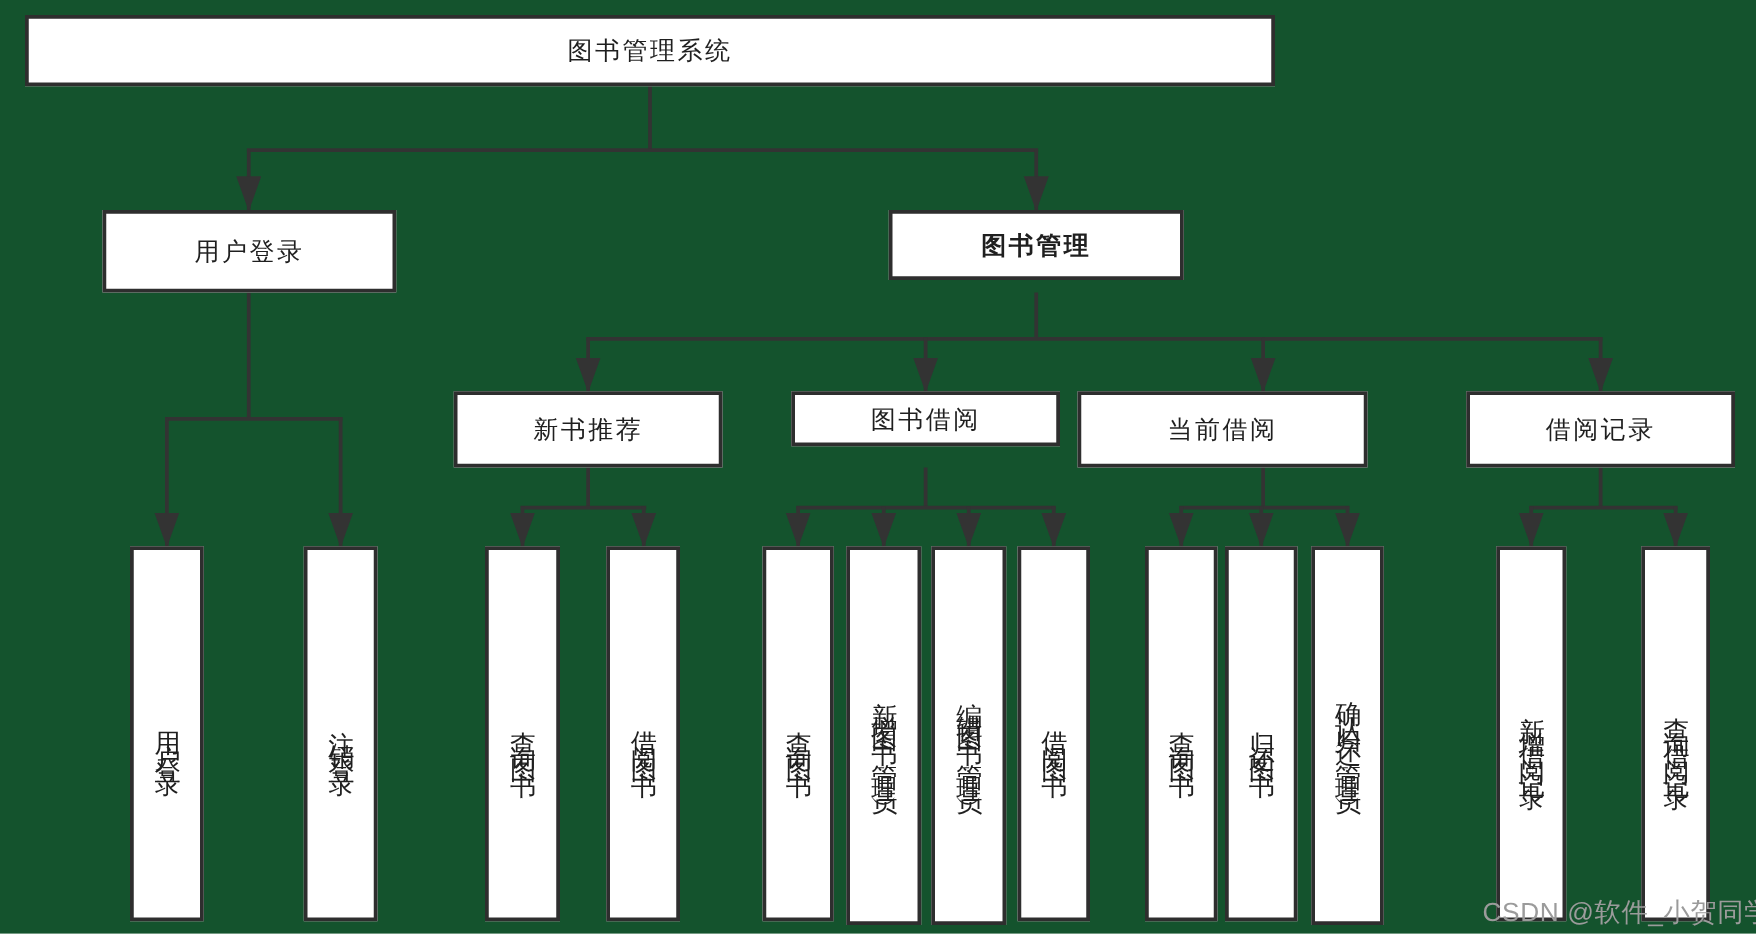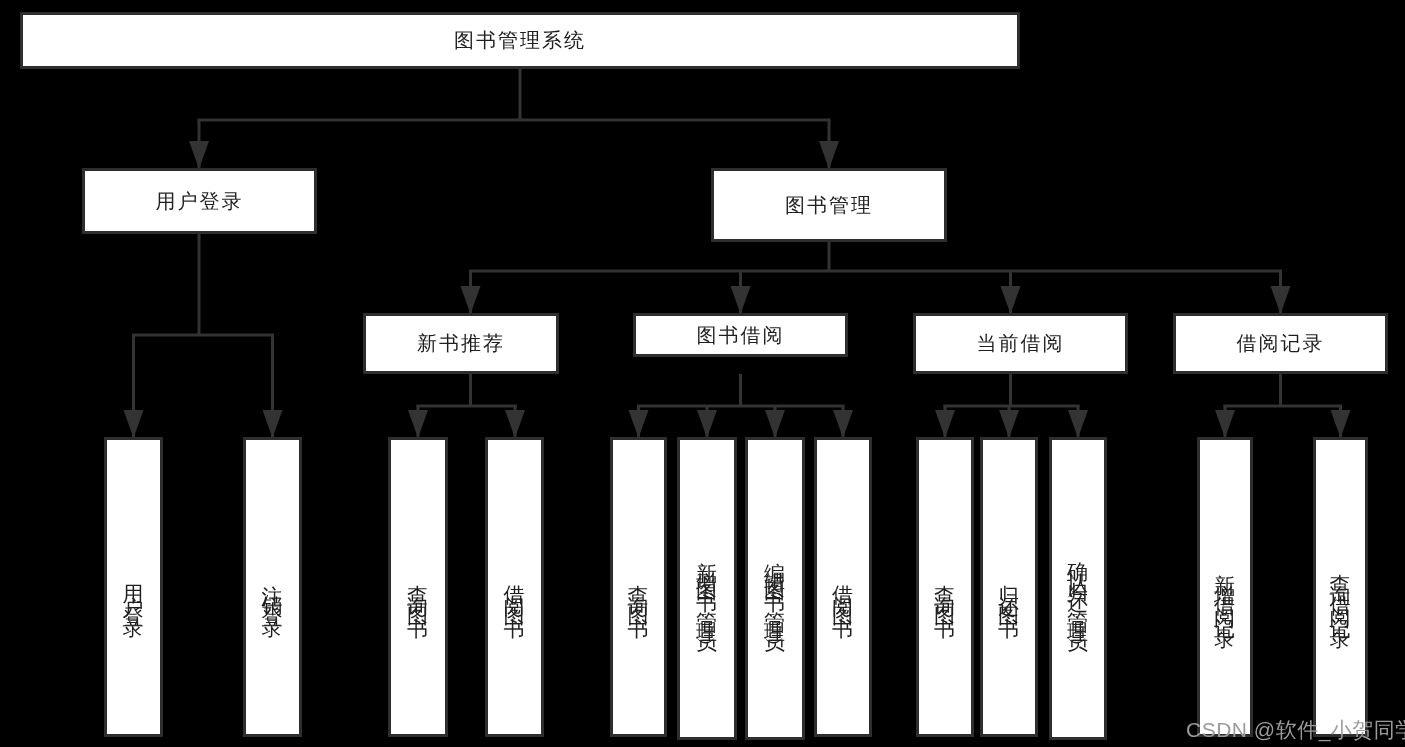--- a/index.html
+++ b/index.html
@@ -1,19 +1,19 @@
 <!DOCTYPE html>
 <html lang="zh"><head>
 <meta charset="utf-8">
 <style>
   html,body{margin:0;padding:0;background:#ffffff;}
   #canvas{
     position:relative;
     width:1405px;height:747px;
-    background:#000000;
+    background:#14532d;
     font-family:"Liberation Sans", sans-serif;
     overflow:hidden;
   }
   svg.connectors{position:absolute;left:0;top:0;width:1405px;height:747px;}
   .node{
     position:absolute;
     box-sizing:border-box;
     border:3px solid #2e2e2e;
     background:#ffffff;
     display:flex;align-items:center;justify-content:center;
@@ -93,25 +93,25 @@
       <path d="M1280.5,374 V407"></path>
       <path d="M1223.5,406 H1342"></path>
       <path d="M1225,405 V437" marker-end="url(#ah)"></path>
       <path d="M1340.5,405 V437" marker-end="url(#ah)"></path>
     </g>
   </svg>
 
   <div class="node" style="left:20px;top:12px;width:1000px;height:57px;">图书管理系统</div>
 
   <div class="node" style="left:82px;top:168px;width:235px;height:66px;">用户登录</div>
-  <div class="node" style="left:711px;top:168px;width:236px;height:74px;">图书管理</div>
+  <div class="node" style="left:711px;top:168px;width:236px;height:56px;font-weight:bold;">图书管理</div>
 
-  <div class="node" style="left:363px;top:313px;width:196px;height:61px;">新书推荐</div>
+  <div class="node" style="left:363px;top:313px;width:215px;height:61px;">新书推荐</div>
   <div class="node" style="left:633px;top:313px;width:215px;height:44px;">图书借阅</div>
-  <div class="node" style="left:913px;top:313px;width:215px;height:61px;">当前借阅</div>
+  <div class="node" style="left:862px;top:313px;width:232px;height:61px;">当前借阅</div>
   <div class="node" style="left:1173px;top:313px;width:215px;height:61px;font-family:Liberation Mono, monospace;">借阅记录</div>
 
   <div class="node leaf" style="left:104px;top:437px;width:59px;height:300px;">用户登录</div>
   <div class="node leaf" style="left:243px;top:437px;width:59px;height:300px;">注销登录</div>
 
   <div class="node leaf" style="left:388px;top:437px;width:60px;height:300px;">查询图书</div>
   <div class="node leaf" style="left:485px;top:437px;width:59px;height:300px;">借阅图书</div>
 
   <div class="node leaf" style="left:610px;top:437px;width:57px;height:300px;">查询图书</div>
   <div class="node leaf long" style="left:677px;top:437px;width:60px;height:303px;">新增图书（管理员）</div>

